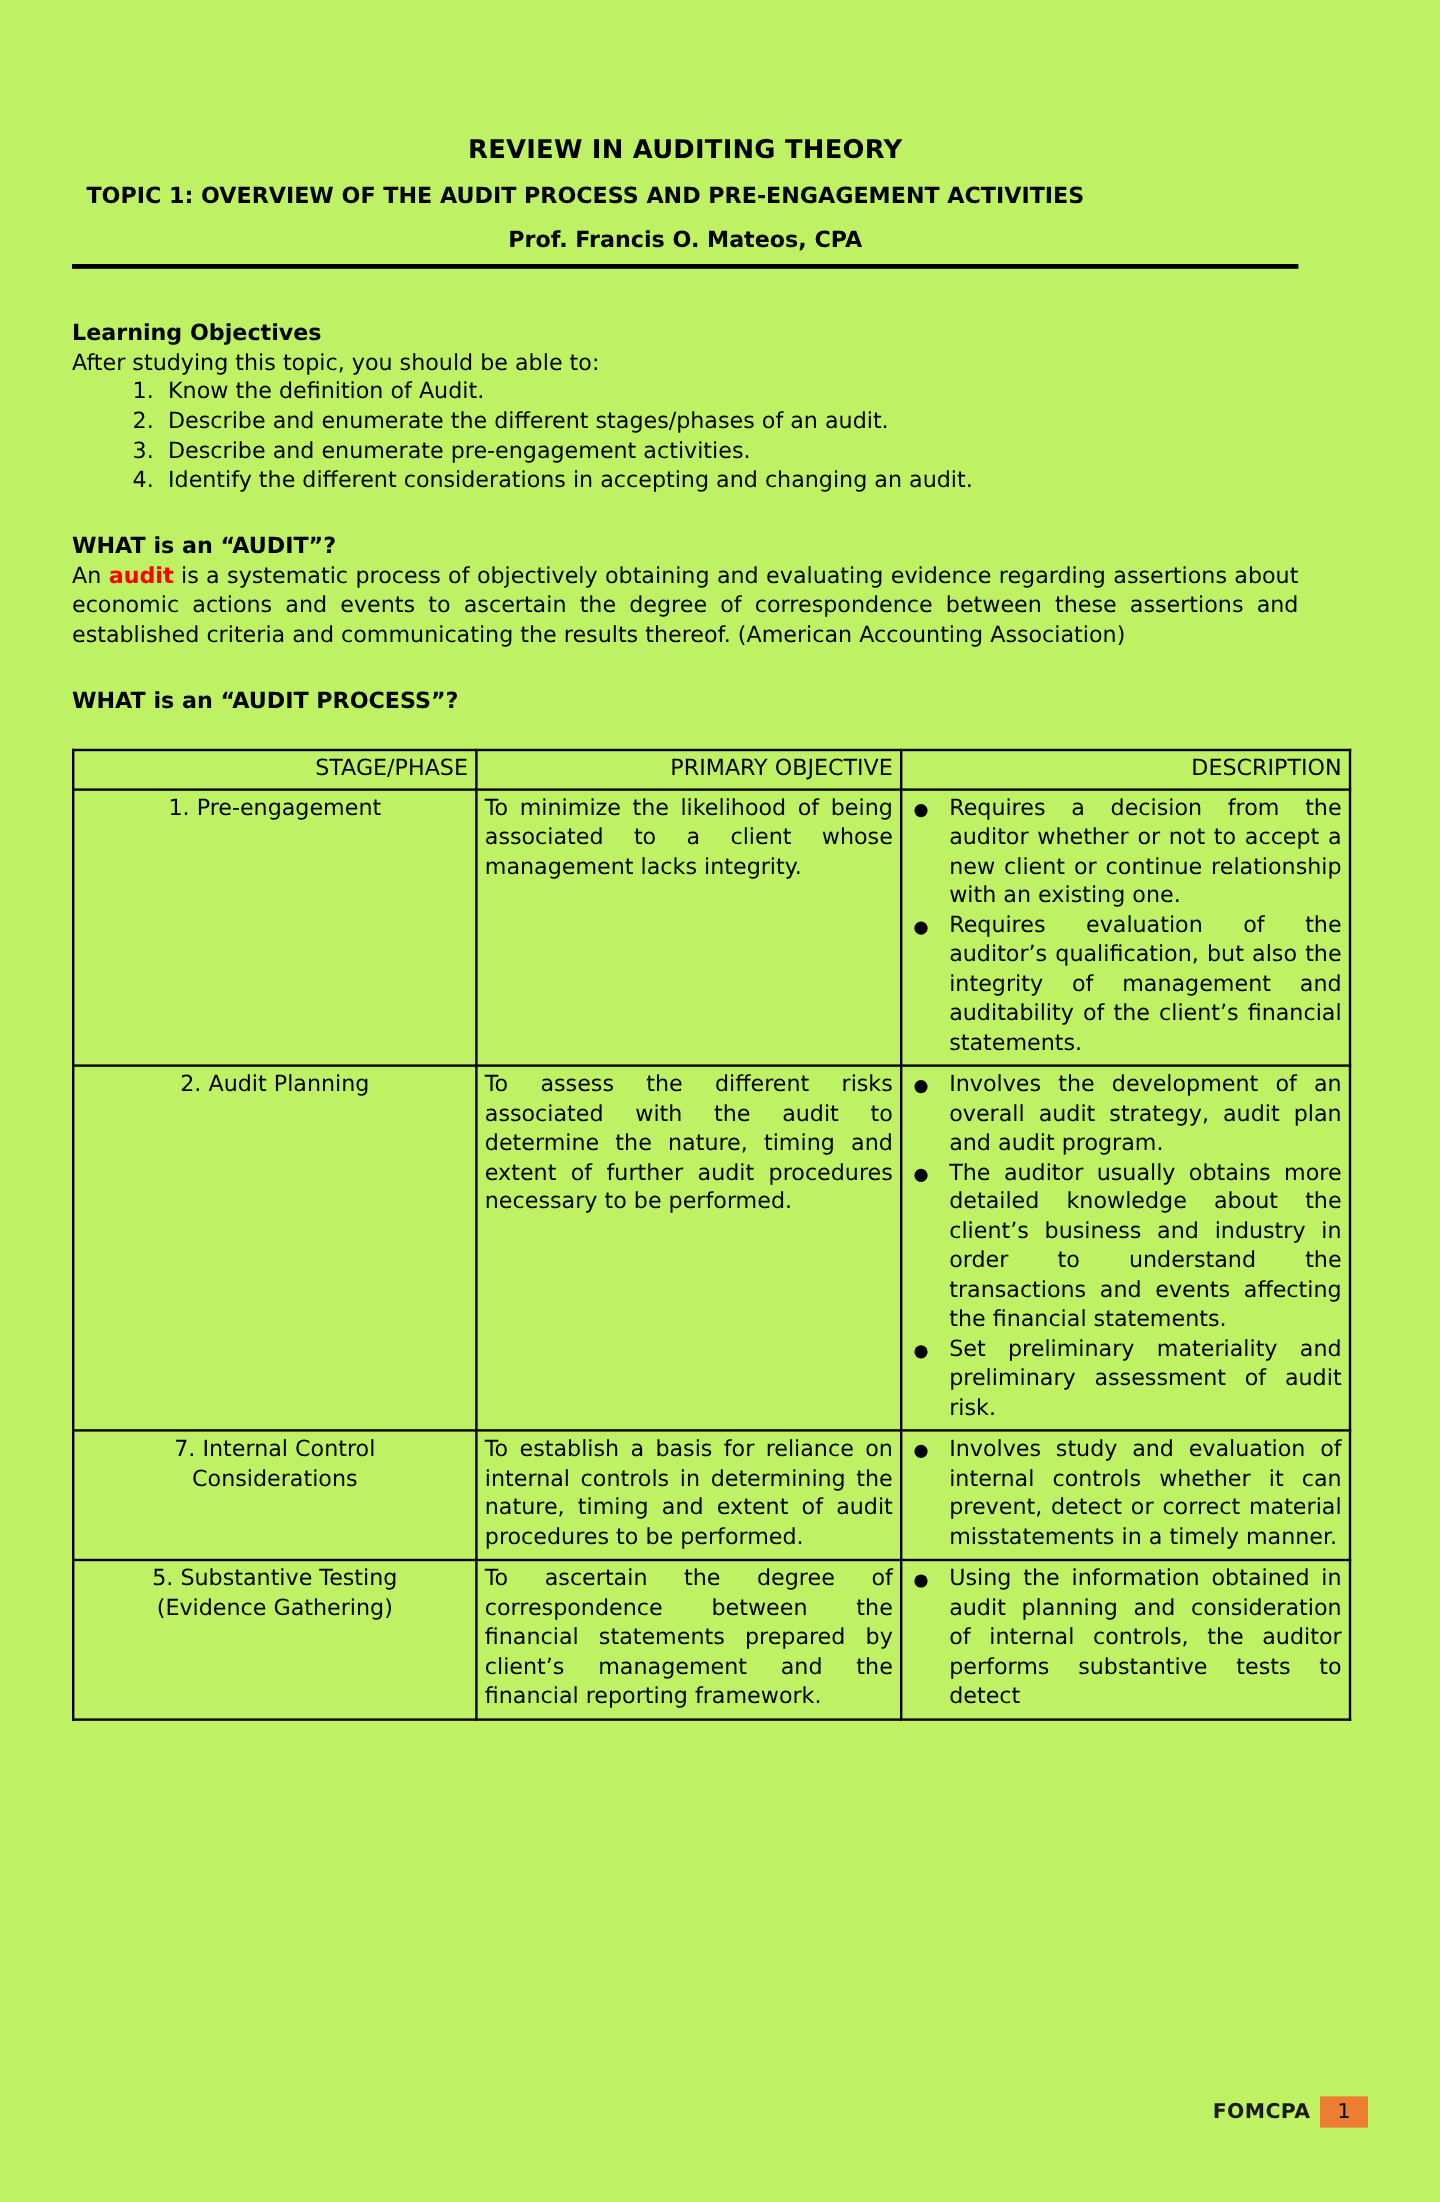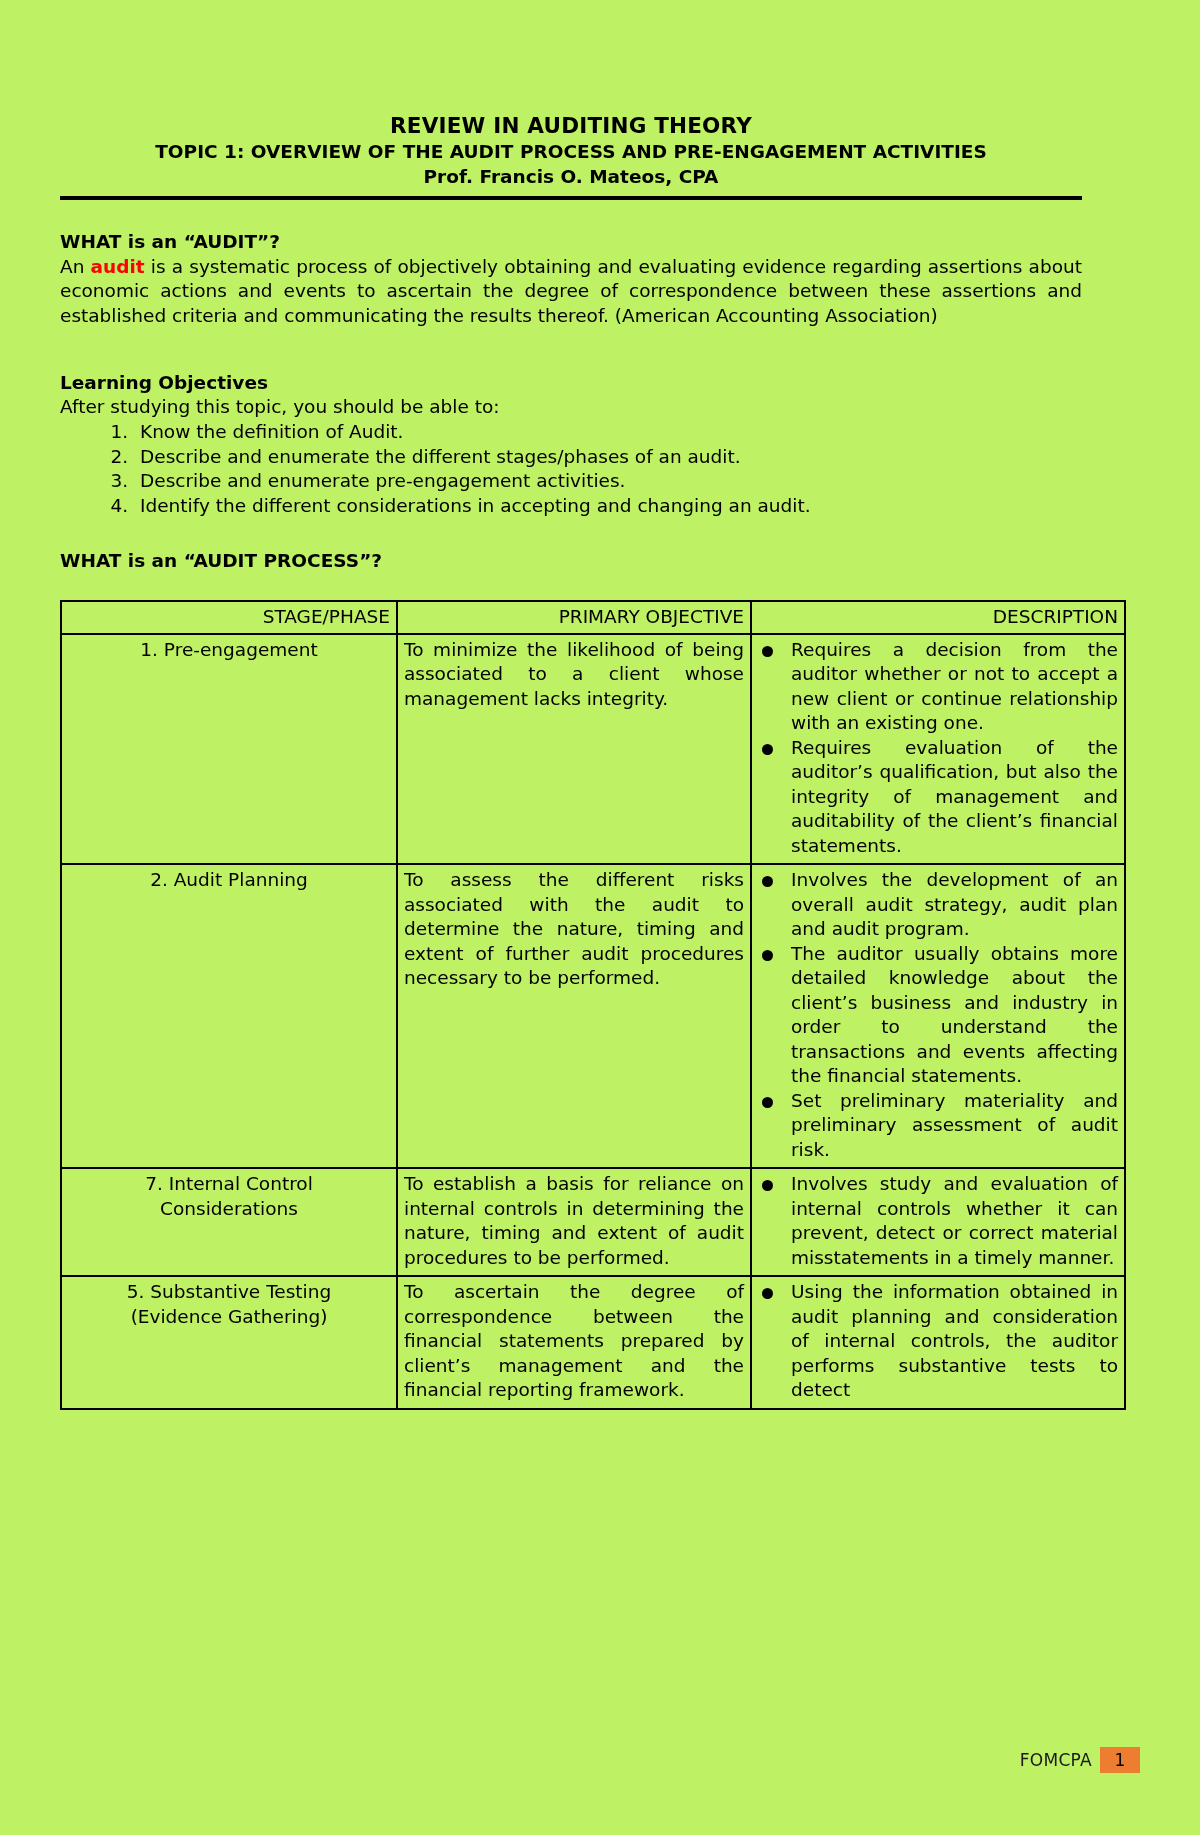--- a/index.html
+++ b/index.html
@@ -32,25 +32,25 @@
   
   .doc-title {
     text-align: center;
     font-weight: bold;
     font-size: 21.5px;
     letter-spacing: 0.2px;
     line-height: 1.32;
     margin: 0;
   }
   .doc-subtitle {
-    text-align: center;
+    text-align: left;
     font-weight: bold;
     font-size: 18.5px;
     line-height: 1.34;
-    margin: 0;
+    margin: 12px;
   }
   .doc-author {
     text-align: center;
     font-weight: bold;
     font-size: 18.5px;
     line-height: 1.34;
     margin: 0;
   }
   .header-rule {
     border: none;
@@ -164,21 +164,21 @@
   .footer {
     position: absolute;
     right: 60px;
     bottom: 62px;
     display: flex;
     align-items: center;
     gap: 8px;
   }
   .footer-label {
     font-size: 17px;
-    font-weight: normal;
+    font-weight: bold;
     letter-spacing: 0.3px;
     color: #1a1a1a;
     margin-left: 36px;
   }
   .footer-page {
     background: #ed7d31;
     color: #000;
     font-size: 17px;
     width: 40px;
     height: 26px;
@@ -193,37 +193,37 @@
 <div class="page">
   <div class="content">
 
     <div>
       <div class="doc-title">REVIEW IN AUDITING THEORY</div>
       <div class="doc-subtitle">TOPIC 1: OVERVIEW OF THE AUDIT PROCESS AND PRE-ENGAGEMENT ACTIVITIES</div>
       <div class="doc-author">Prof. Francis O. Mateos, CPA</div>
       <hr class="header-rule">
     </div>
 
-    <div class="section">
-      <div class="heading">WHAT is an “AUDIT”?</div>
-      <div class="para-justify"><span>An </span><span class="red">audit</span><span> is a systematic process of objectively obtaining and evaluating evidence regarding assertions about economic actions and events to ascertain the degree of correspondence between these assertions and established criteria and communicating the results thereof. (American Accounting Association)</span></div>
-    </div>
-
     <div class="section" style="margin-top:42px;">
       <div class="heading">Learning Objectives</div>
       <div class="body-line">After studying this topic, you should be able to:</div>
       <ol class="objectives">
         <li>Know the definition of Audit.</li>
         <li>Describe and enumerate the different stages/phases of an audit.</li>
         <li>Describe and enumerate pre-engagement activities.</li>
         <li>Identify the different considerations in accepting and changing an audit.</li>
       </ol>
     </div>
 
     <div class="section">
+      <div class="heading">WHAT is an “AUDIT”?</div>
+      <div class="para-justify"><span>An </span><span class="red">audit</span><span> is a systematic process of objectively obtaining and evaluating evidence regarding assertions about economic actions and events to ascertain the degree of correspondence between these assertions and established criteria and communicating the results thereof. (American Accounting Association)</span></div>
+    </div>
+
+    <div class="section">
       <div class="heading">WHAT is an “AUDIT PROCESS”?</div>
     </div>
 
     <table class="process-table">
       <thead>
         <tr>
           <th class="col-stage">STAGE/PHASE</th>
           <th class="col-obj">PRIMARY OBJECTIVE</th>
           <th class="col-desc">DESCRIPTION</th>
         </tr>

